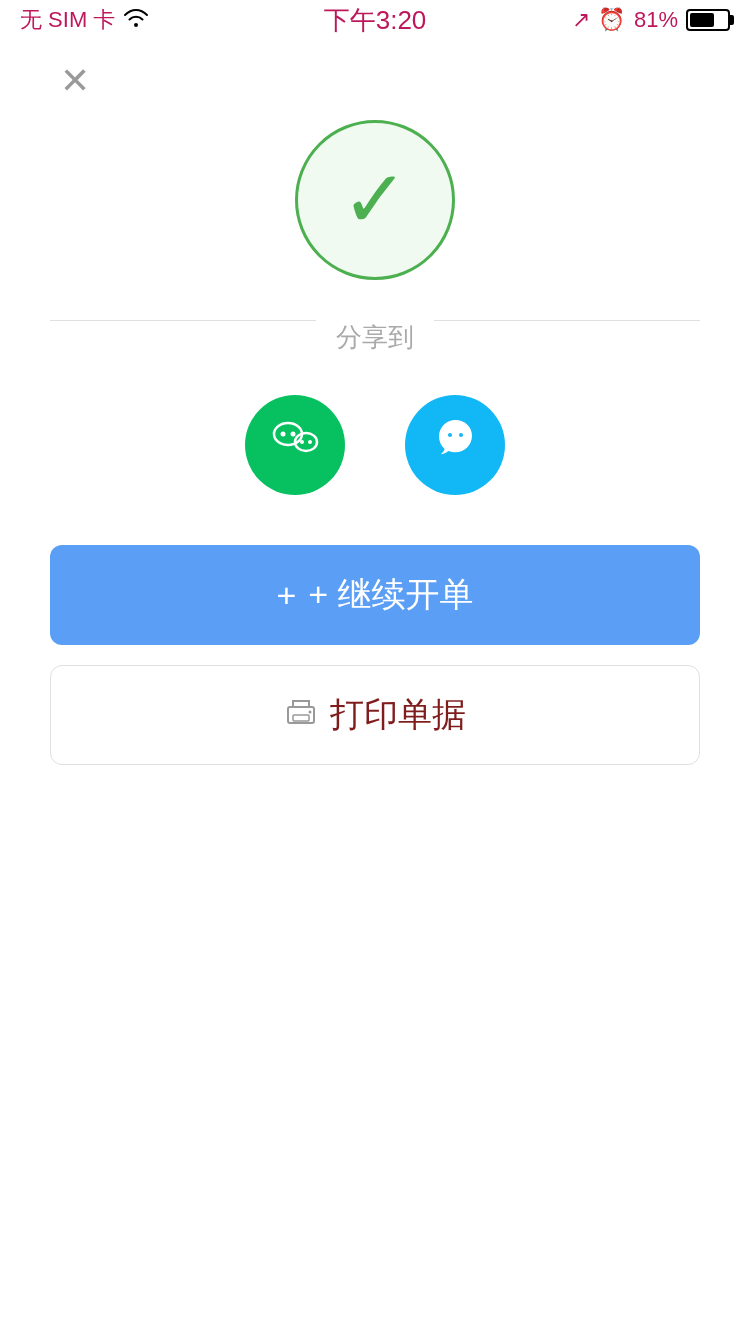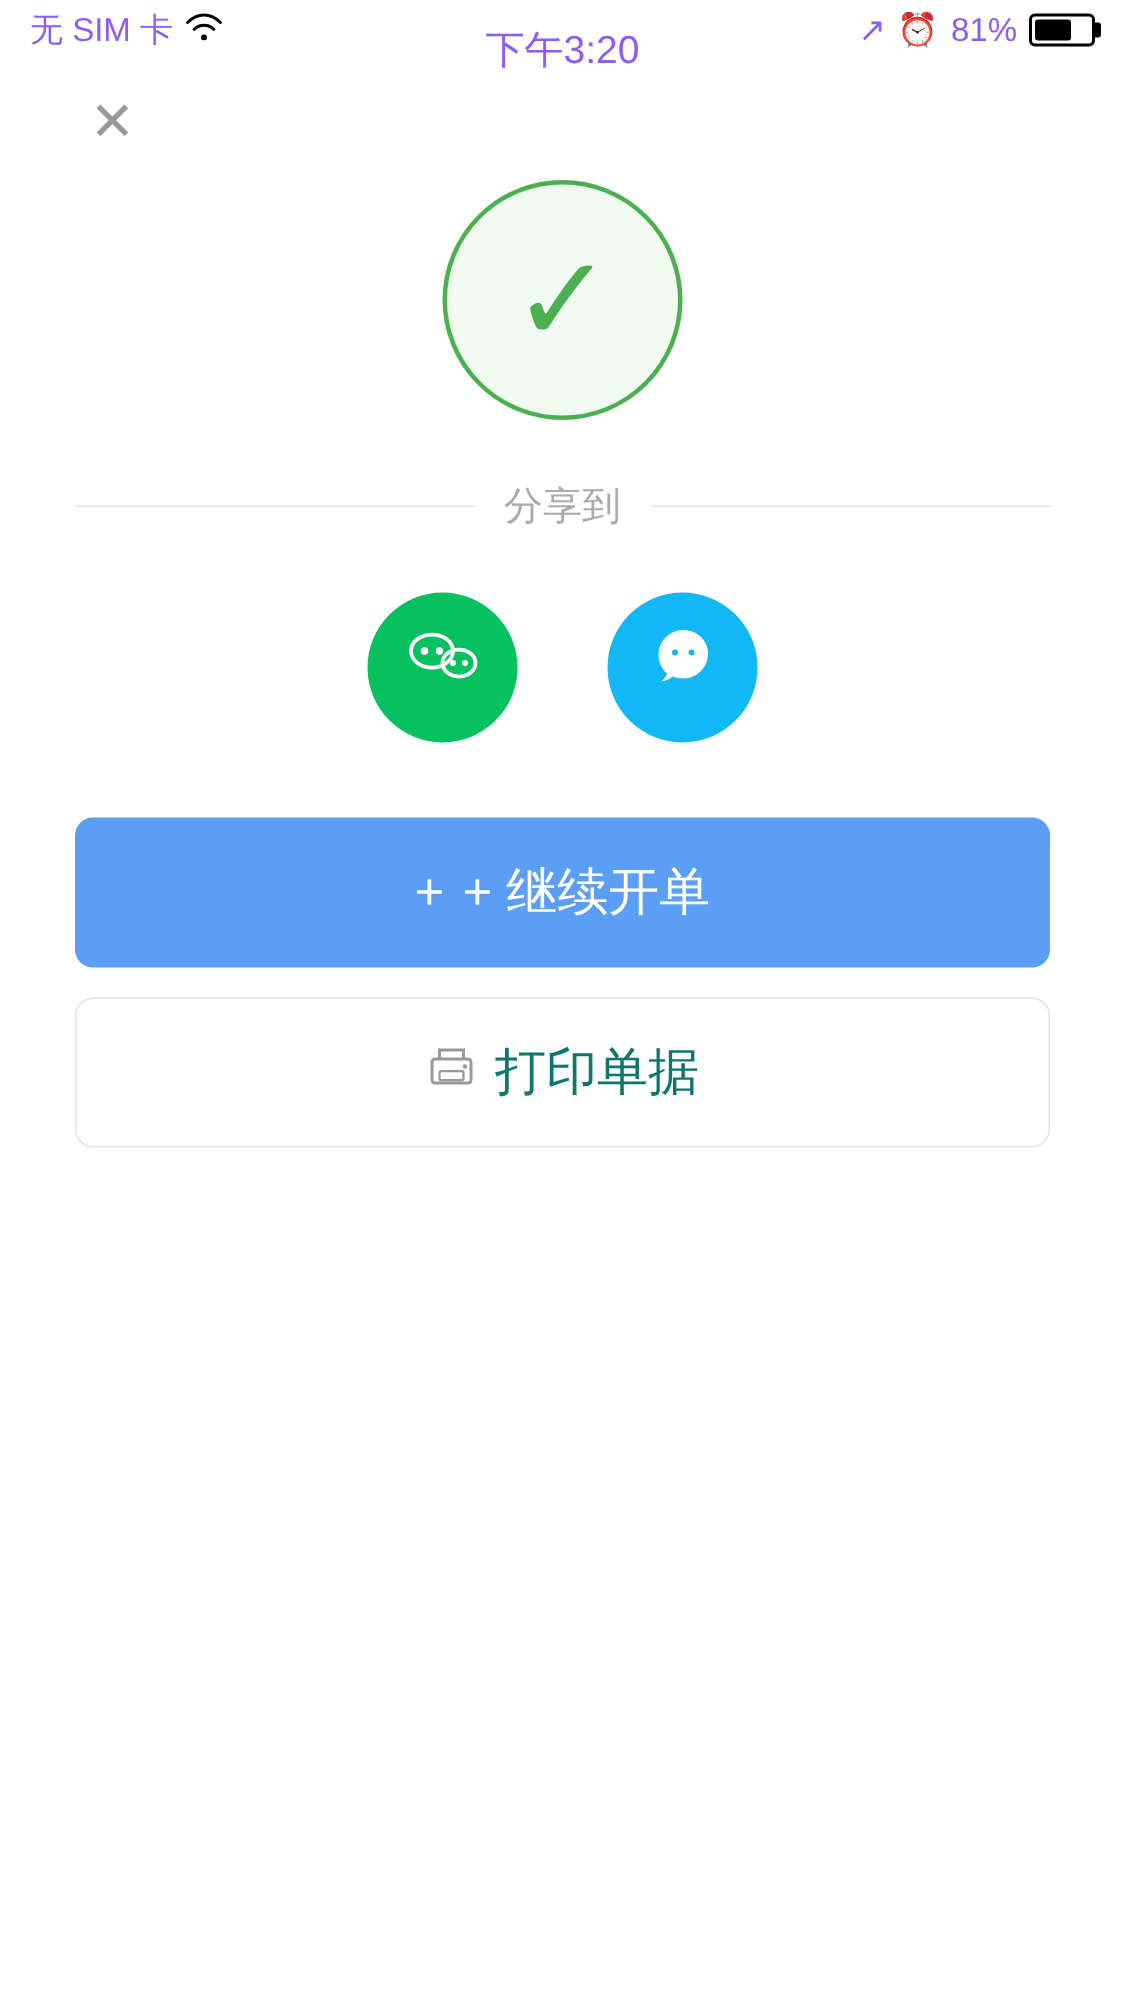--- a/index.html
+++ b/index.html
@@ -16,25 +16,26 @@
       font-family: -apple-system, "PingFang SC", "Helvetica Neue", sans-serif;
       position: relative;
     }
 
     
     .status-bar {
       width: 100%;
       height: 40px;
       background: #ffffff;
       display: flex;
+      align-items: center;
       justify-content: space-between;
       padding: 16px 20px;
       font-size: 24px;
       font-weight: 500;
-      color: #8b5cf6;
+      color: #be185d;
     }
 
     .status-left {
       display: flex;
       align-items: center;
       gap: 8px;
       font-size: 22px;
     }
 
     .status-center {
@@ -139,21 +140,21 @@
 
     
     .share-section {
       width: 100%;
       padding: 0 50px;
       margin-bottom: 50px;
     }
 
     .share-divider-row {
       display: flex;
-      align-items: center;
+      align-items: flex-start;
       gap: 20px;
       margin-bottom: 40px;
     }
 
     .divider-line {
       flex: 1;
       height: 1px;
       background: #e0e0e0;
     }
 
@@ -218,21 +219,21 @@
       gap: 12px;
       margin-bottom: 20px;
     }
 
     .btn-secondary {
       width: 100%;
       height: 100px;
       background: #ffffff;
       border: 1px solid #e0e0e0;
       border-radius: 12px;
-      color: #0f766e;
+      color: #7f1d1d;
       font-size: 34px;
       font-weight: 400;
       cursor: pointer;
       display: flex;
       align-items: center;
       justify-content: center;
       gap: 12px;
       margin-bottom: 20px;
     }
   </style>

